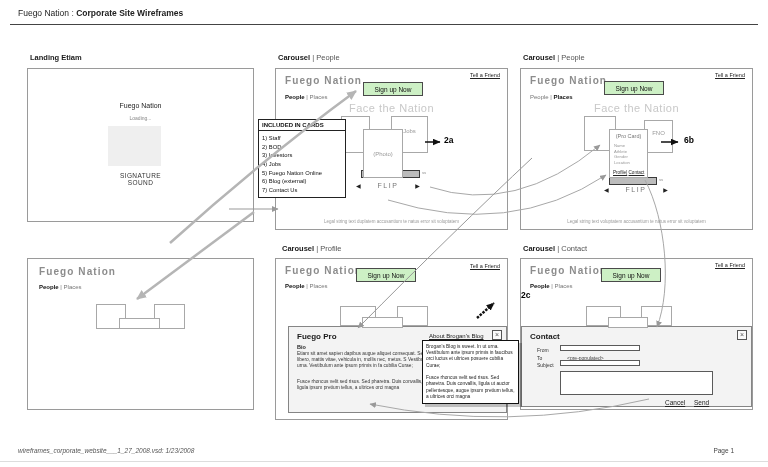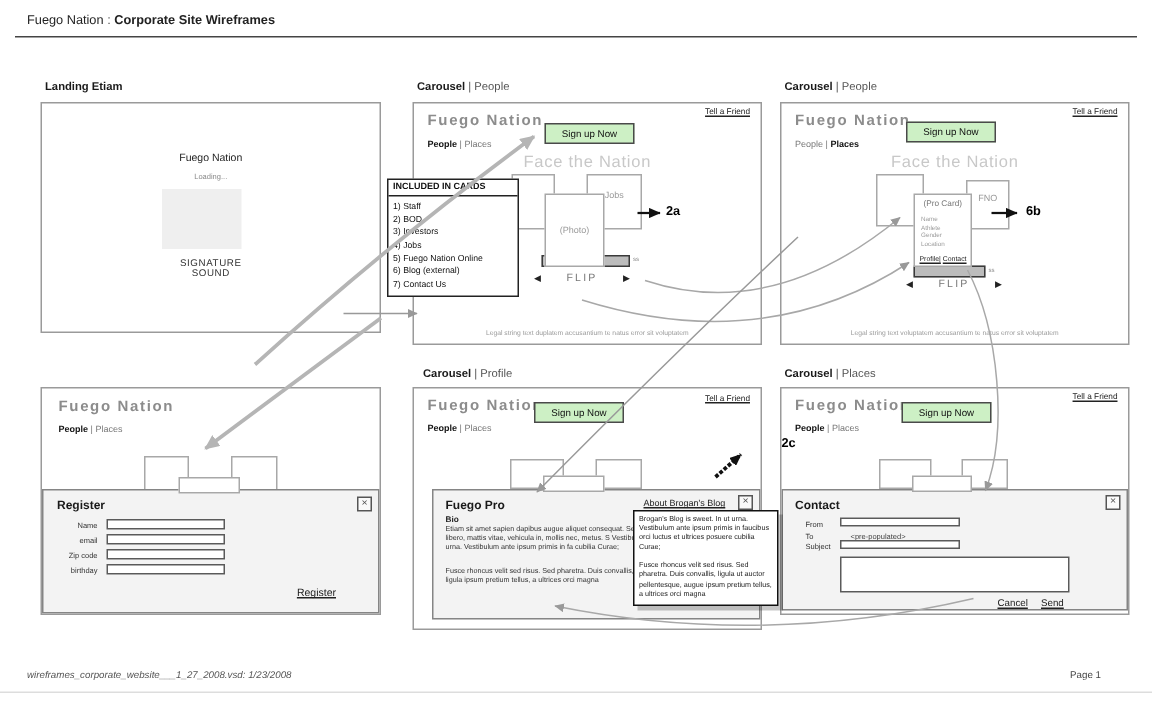--- a/index.html
+++ b/index.html
@@ -163,33 +163,20 @@
   <div class="panel" style="left:27px;top:258px;width:225px;height:150px;">
     <div class="brand" style="left:11px;top:7px;">Fuego Nation</div>
     <div class="navline" style="left:11px;top:25px;">
       <span class="strong">People</span>
       <span>|</span>
       <span>Places</span>
     </div>
     <div class="card" style="left:68px;top:45px;width:28px;height:23px;"></div>
     <div class="card" style="left:126px;top:45px;width:29px;height:23px;"></div>
     <div class="card z2" style="left:91px;top:59px;width:39px;height:9px;"></div>
-    <div class="overlay" style="top:67px;bottom:0;">
-      <div class="ovtitle" style="left:9px;top:5px;">Register</div>
-      <div class="closebox" style="right:4px;top:4px;">×</div>
-      <div class="fieldlabel" style="left:10px;top:21px;width:26px;text-align:right;">Name</div>
-      <input class="input" style="left: 42px; top: 19px; width: 79px; height: 7px;">
-      <div class="fieldlabel" style="left:10px;top:31px;width:26px;text-align:right;">email</div>
-      <input class="input" style="left: 42px; top: 29px; width: 79px; height: 7px;">
-      <div class="fieldlabel" style="left:10px;top:41px;width:26px;text-align:right;">Zip code</div>
-      <input class="input" style="left: 42px; top: 39px; width: 79px; height: 7px;">
-      <div class="fieldlabel" style="left:10px;top:51px;width:26px;text-align:right;">birthday</div>
-      <input class="input" style="left: 42px; top: 49px; width: 79px; height: 7px;">
-      <div class="linky" style="right:28px;bottom:9px;font-size:7px;">Register</div>
-    </div>
   </div>
 
   <div class="caption" style="left:262px;top:244px;margin-left:20px;">
     <span class="cap-main">Carousel</span>
     <span class="cap-sub">| Profile</span>
   </div>
   <div class="panel" style="left:275px;top:258px;width:231px;height:160px;">
     <div class="brand" style="left:9px;top:6px;">Fuego Nation</div>
     <div class="navline" style="left:9px;top:24px;">
       <span class="strong">People</span>
@@ -211,21 +198,21 @@
       <div class="tooltip" style="left:133px;top:13px;width:89px;">Brogan's Blog is sweet.  In ut urna. Vestibulum ante ipsum primis in faucibus orci luctus et ultrices posuere cubilia Curae;
 
 Fusce rhoncus velit sed risus. Sed pharetra. Duis convallis, ligula ut auctor pellentesque, augue ipsum pretium tellus, a ultrices orci magna</div>
       <div class="abs" style="right:6px;top:69px;font-size:5.5px;color:#333;">(rollover)</div>
     </div>
   </div>
   <div class="callout" style="left:521px;top:290px;">2c</div>
 
   <div class="caption" style="left:523px;top:244px;">
     <span class="cap-main">Carousel</span>
-    <span class="cap-sub">| Places</span>
+    <span class="cap-sub">| Contact</span>
   </div>
   <div class="panel" style="left:520px;top:258px;width:231px;height:150px;">
     <div class="brand" style="left:9px;top:6px;">Fuego Nation</div>
     <div class="navline" style="left:9px;top:24px;">
       <span class="strong">People</span>
       <span>|</span>
       <span>Places</span>
     </div>
     <div class="signup" style="left:80px;top:9px;width:58px;height:12px;">Sign up Now</div>
     <div class="taf" style="right:7px;top:3px;">Tell a Friend</div>

